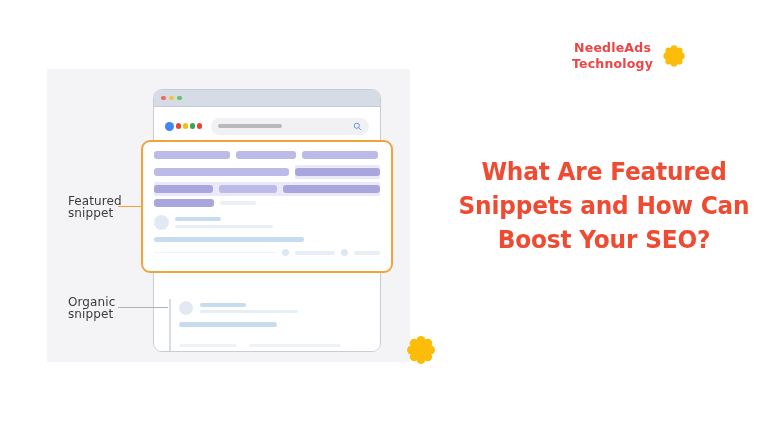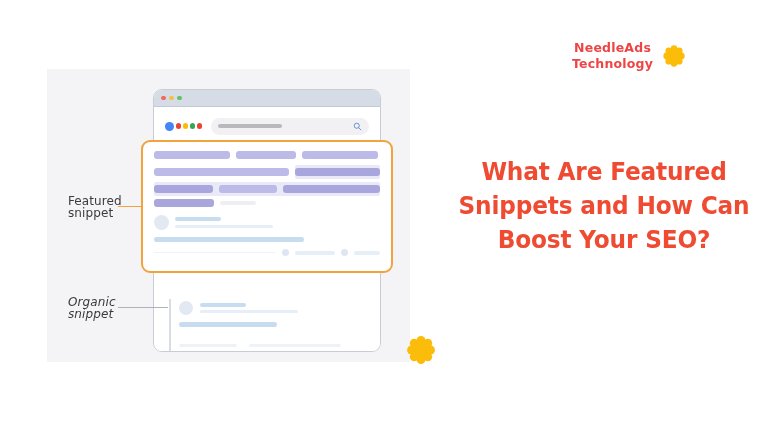--- a/index.html
+++ b/index.html
@@ -181,21 +181,21 @@
   
   .anno {
     position: absolute;
     font-family: "DejaVu Sans", sans-serif;
     font-size: 12px;
     line-height: 11.5px;
     color: #3b3b3f;
     letter-spacing: 0.1px;
   }
   .anno-featured { left: 68px; top: 196px; }
-  .anno-organic  { left: 68px; top: 297px; font-style: italic; }
+  .anno-organic  { left: 68px; top: 297px; }
   .leader {
     position: absolute;
     height: 1.3px;
     background: #f2a33c;
   }
   .leader-gray { background: #aeb2ba; height: 1px; }
 
   
   .logo-wrap {
     position: absolute;

